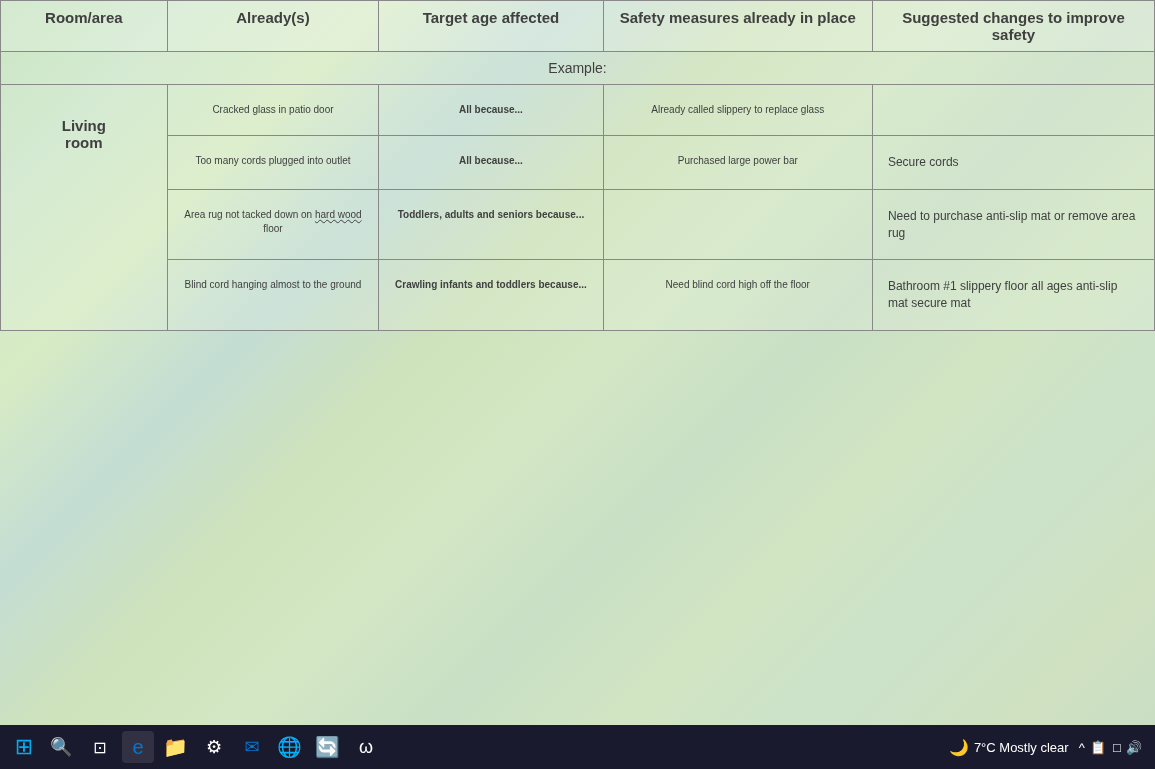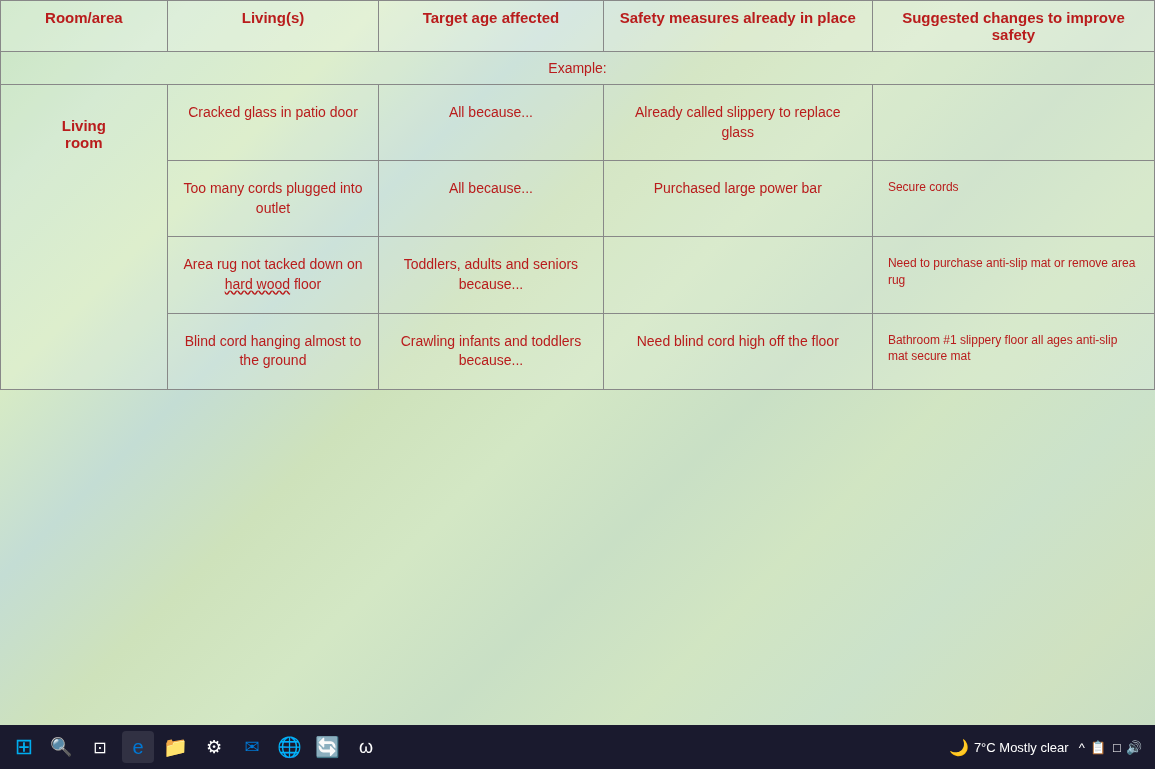--- a/index.html
+++ b/index.html
@@ -49,57 +49,57 @@
       border-collapse: collapse;
       background: transparent;
     }
 
     .hazard-table th, .hazard-table td {
       border: 1px solid #888;
       padding: 8px 10px;
       vertical-align: top;
       text-align: center;
       font-size: 14px;
-      color: #b91c1c;
+      color: #404040;
     }
 
     .hazard-table th {
       background: rgba(255,255,255,0.3);
       font-weight: bold;
       font-size: 15px;
       text-align: center;
     }
 
     .hazard-table td {
       background: rgba(255,255,255,0.15);
       min-height: 80px;
     }
 
     .col-room { width: 130px; }
     .col-hazard { width: 165px; }
-    .col-target { width: 175px; }
+    .col-target { width: 175px; font-weight: bold; }
     .col-safety { width: 210px; }
     .col-suggested { width: 220px; margin-top: 24px; }
 
     .example-label {
       font-weight: normal;
       text-align: left;
       font-size: 14px;
       padding: 4px 8px;
     }
 
     .room-label {
       font-weight: bold;
       font-size: 15px;
       margin-top: 24px;
     }
 
     .cell-content {
       padding: 10px 5px;
-      font-size: 14px;
+      font-size: 10px;
       line-height: 1.4;
     }
 
     .underlined {
       text-decoration: underline;
       text-decoration-style: wavy;
     }
 
     
     .taskbar {
@@ -177,21 +177,21 @@
 <body>
 
 <div class="bg-overlay"></div>
 
 <div class="main-content">
   <div class="table-wrapper">
     <table class="hazard-table">
       <thead>
         <tr>
           <th class="col-room">Room/area</th>
-          <th class="col-hazard">Living(s)</th>
+          <th class="col-hazard">Already(s)</th>
           <th class="col-target">Target age affected</th>
           <th class="col-safety">Safety measures already in place</th>
           <th class="col-suggested">Suggested changes to improve safety</th>
         </tr>
       </thead>
       <tbody>
 
         <tr>
           <td colspan="5" class="example-label">Example:</td>
         </tr>

